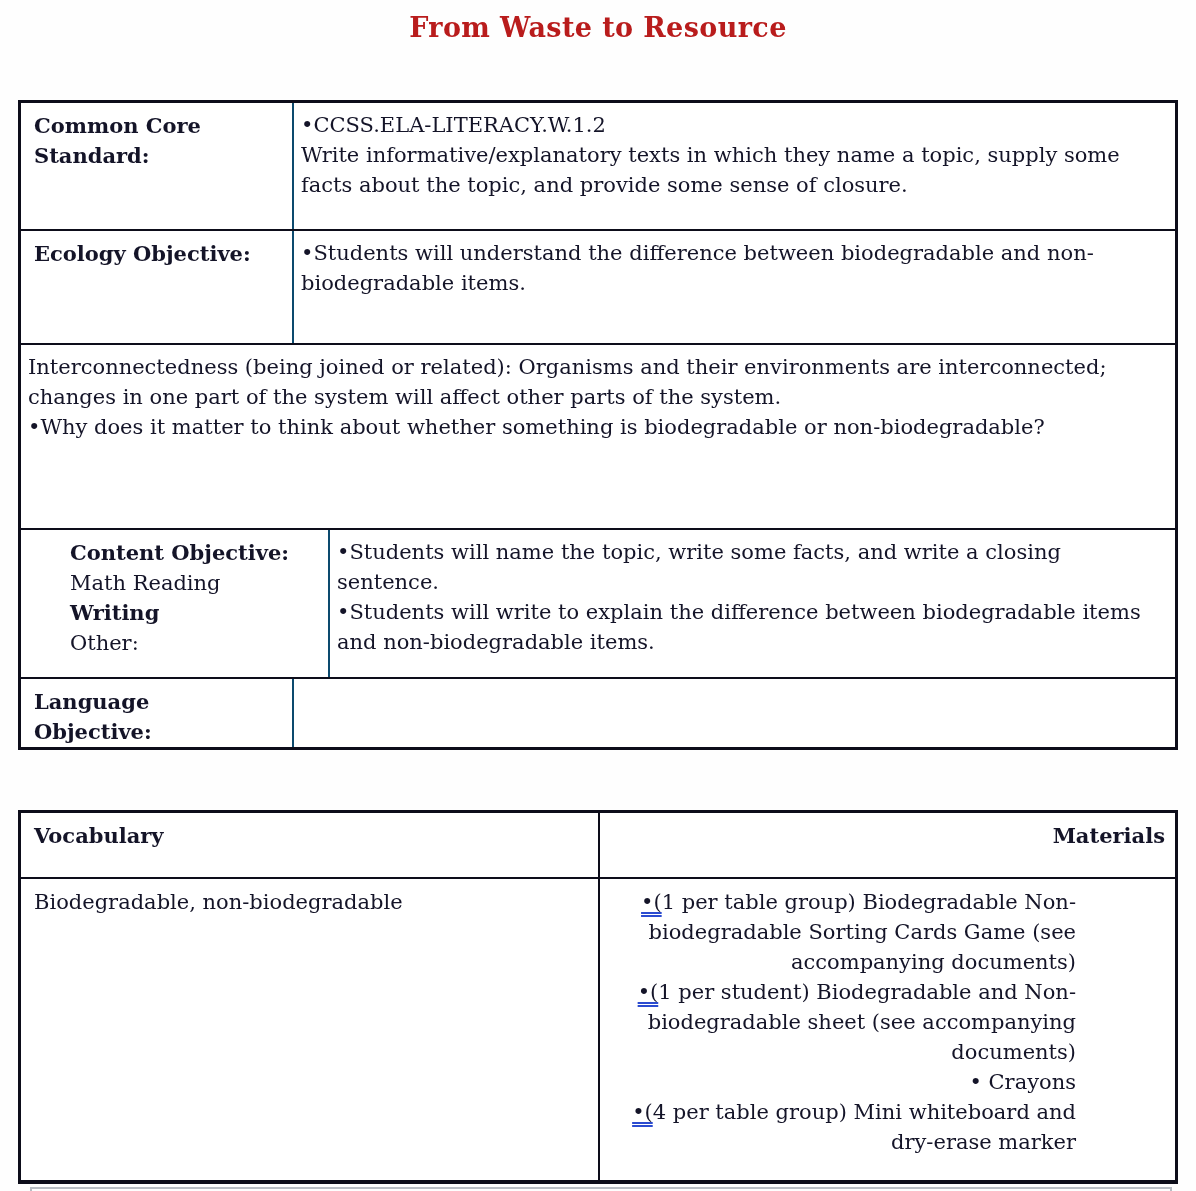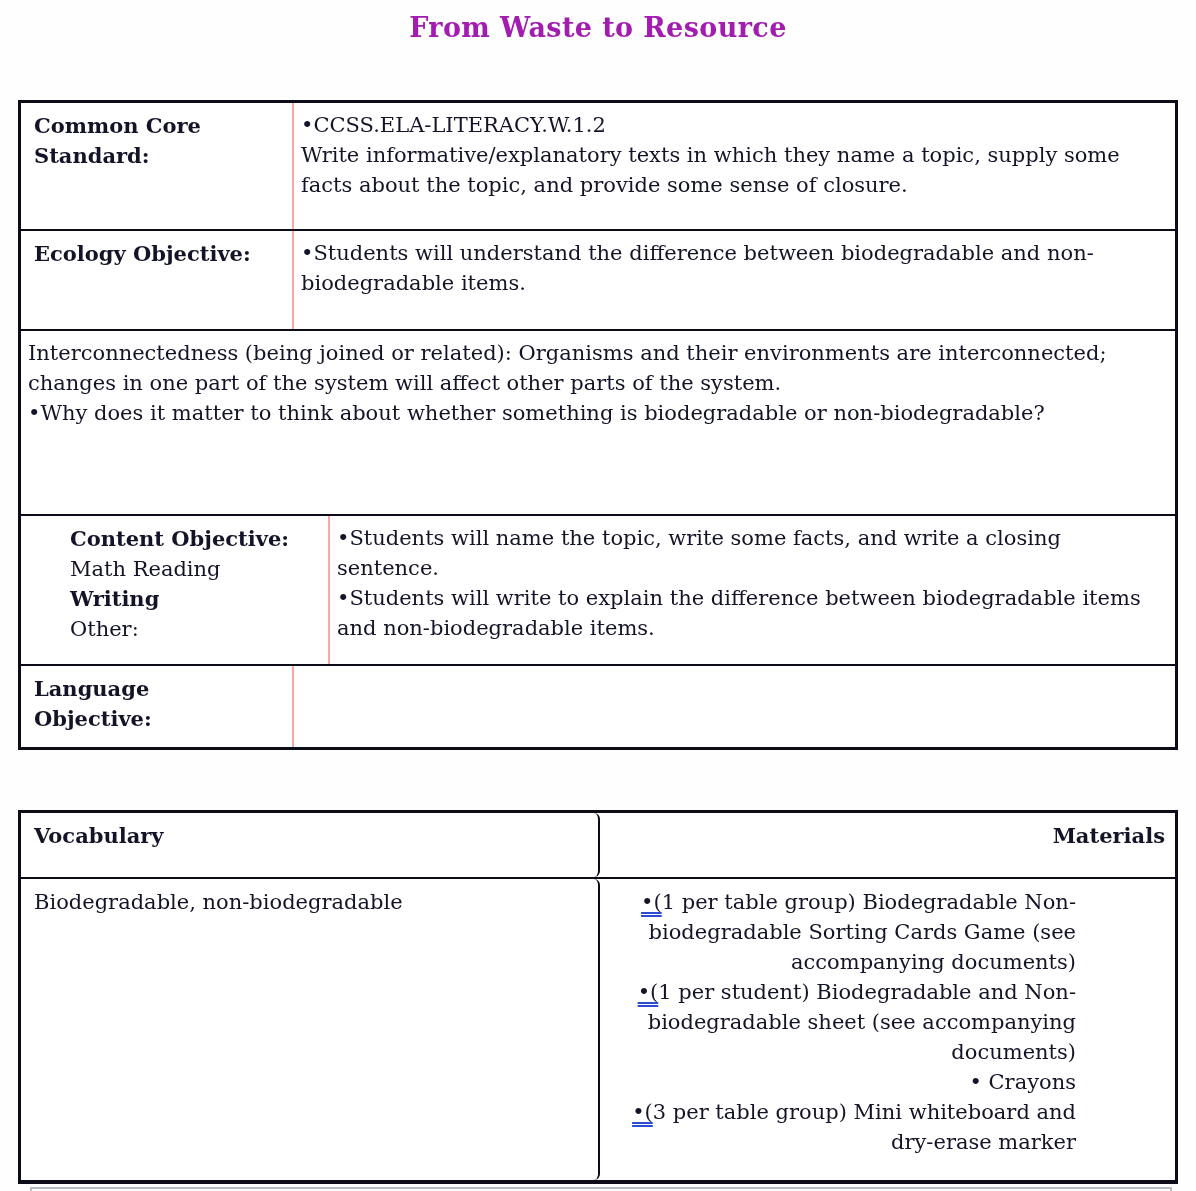--- a/index.html
+++ b/index.html
@@ -6,53 +6,53 @@
   body{
     width:1196px;height:1191px;
     font-family:"DejaVu Serif","Liberation Serif",serif;
     color:#141428;
   }
   .page{position:relative;width:1196px;height:1191px;overflow:hidden;background:#fefefe;}
 
   .doc-title{
     position:absolute;top:12px;left:0;width:100%;
     text-align:center;font-size:27px;font-weight:bold;margin:0;
-    letter-spacing:0.4px;color:#a21caf;
+    letter-spacing:0.4px;color:#b91c1c;
   }
 
   .tbl{
     position:absolute;left:18px;width:1160px;
     border:3px solid #0d0d1a;box-sizing:border-box;
     display:flex;flex-direction:column;background:#fff;
   }
   .tbl1{top:100px;height:650px;}
   .tbl2{top:810px;height:374px;border-bottom-width:4px;}
 
   .trow{display:flex;border-bottom:2px solid #0d0d1a;box-sizing:border-box;}
   .trow.last{border-bottom:none;flex:1;}
-  .r1{height:128px;} .r2{height:100px;} .r3{height:185px;} .r4{height:150px;padding-left:36px;}
+  .r1{height:128px;} .r2{height:115px;} .r3{height:185px;} .r4{height:150px;padding-left:36px;}
   .hrow{height:66px;}
 
   .c-label{
-    width:273px;flex:0 0 273px;border-right:2px solid #fca5a5;box-sizing:border-box;
+    width:273px;flex:0 0 273px;border-right:2px solid #0c4a6e;box-sizing:border-box;
     padding:8px 10px 0 13px;font-weight:bold;font-size:21px;line-height:30px;
   }
   .c-content{
     flex:1;padding:7px 16px 0 7px;font-size:21px;line-height:30px;box-sizing:border-box;border-radius:14px;
   }
   .c-content p{margin:0;}
   .w200{display:block;max-width:200px;}
   .w190{display:block;max-width:190px;}
   .w150{display:block;max-width:150px;}
   .lbl-line{display:block;}
   .lbl-line.regular{font-weight:normal;}
 
   .c-vocab{
     width:579px;flex:0 0 579px;border-right:2px solid #0d0d1a;box-sizing:border-box;
-    padding:8px 10px 0 13px;font-size:21px;line-height:30px;border-radius:6px;
+    padding:8px 10px 0 13px;font-size:21px;line-height:30px;
   }
   .c-mat{flex:1;padding:8px 10px 0 6px;font-size:21px;line-height:30px;box-sizing:border-box;text-align:right;}
   .hd{font-weight:bold;}
 
   .mat-item{max-width:470px;margin:0;}
   .link-bullet{
     text-decoration-line:underline;
     text-decoration-style:double;
     text-decoration-color:#2b4bd0;
     text-underline-offset:3px;
@@ -133,21 +133,21 @@
     </div>
 
     <div class="trow last">
       <div class="c-vocab">
         <span>Biodegradable, non-biodegradable</span>
       </div>
       <div class="c-mat">
         <p class="mat-item"><span class="link-bullet">•(</span><span>1 per table group) Biodegradable Non-biodegradable Sorting Cards Game (see accompanying documents)</span></p>
         <p class="mat-item"><span class="link-bullet">•(</span><span>1 per student) Biodegradable and Non-biodegradable sheet (see accompanying documents)</span></p>
         <p class="mat-item"><span>•</span><span> Crayons</span></p>
-        <p class="mat-item"><span class="link-bullet">•(</span><span>3 per table group) Mini whiteboard and dry-erase marker</span></p>
+        <p class="mat-item"><span class="link-bullet">•(</span><span>4 per table group) Mini whiteboard and dry-erase marker</span></p>
       </div>
     </div>
 
   </div>
 
   <div class="next-table-sliver"></div>
 
 </div>
 
 </body></html>

